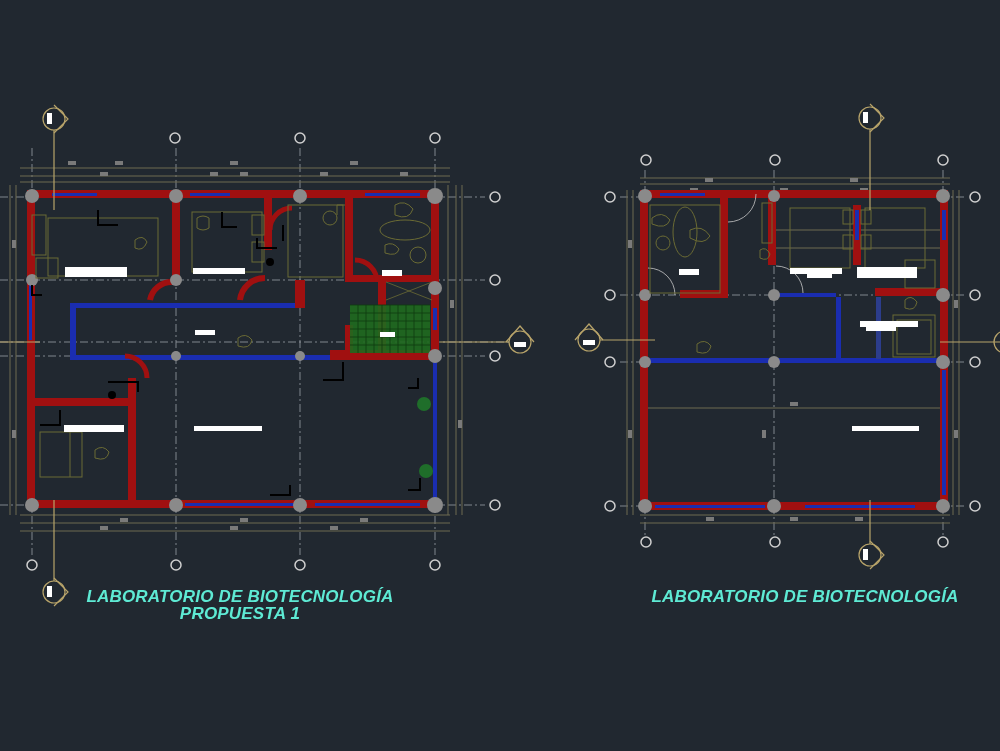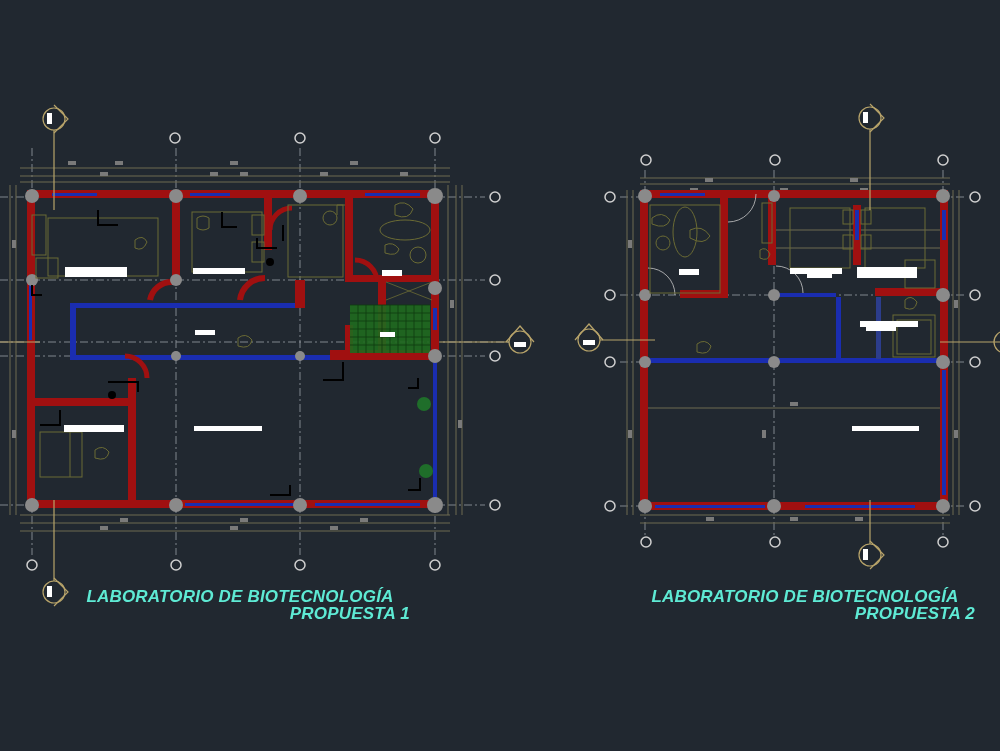--- a/index.html
+++ b/index.html
@@ -1,19 +1,19 @@
 <!DOCTYPE html>
 <html><head>
 <meta charset="utf-8">
 <style>
   html, body { margin:0; padding:0; background:#212830; }
   body { width:1000px; height:751px; overflow:hidden; position:relative; font-family:"Liberation Sans", sans-serif; }
   #canvas { position:absolute; left:0; top:0; width:1000px; height:751px; }
   .title { position:absolute; color:#5eead4; font-family:"Liberation Sans", sans-serif; font-weight:bold; font-style:italic; font-size:17px; line-height:17px; text-align:center; letter-spacing:0.2px; white-space:nowrap; }
-  .title .l2 { display:block;text-align:right; }
+  .title .l2 { display:block; }
 </style>
 </head>
 <body>
 
 <svg id="canvas" viewBox="0 0 1000 751" xmlns="http://www.w3.org/2000/svg">
   <rect x="0" y="0" width="1000" height="751" fill="#212830"></rect>
 
   <g>
 
     <g stroke="#9aa0a6" stroke-width="0.8" stroke-dasharray="8 3 2 3" fill="none">
@@ -360,14 +360,13 @@
     </g>
   </g>
 </svg>
 
 <div class="title" style="left:70px; top:588px; width:340px;">
   <span class="l1">LABORATORIO  DE BIOTECNOLOGÍA</span>
   <span class="l2">PROPUESTA 1</span>
 </div>
 <div class="title" style="left:635px; top:588px; width:340px;">
   <span class="l1">LABORATORIO  DE BIOTECNOLOGÍA</span>
-  <span class="l2">PROPUESTA 2</span>
 </div>
 
 </body></html>

